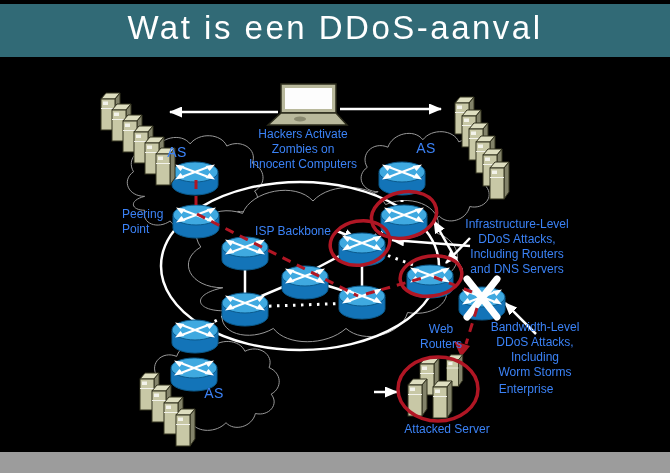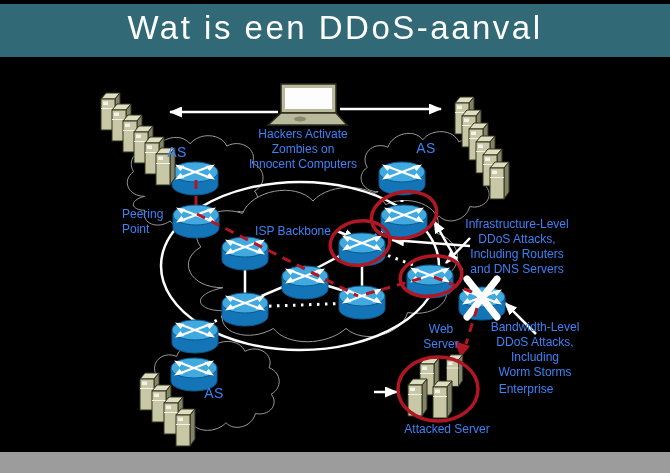--- a/index.html
+++ b/index.html
@@ -173,21 +173,21 @@
 Zombies on
 Innocent Computers</div>
   <div class="lbl left" style="left:122px;top:207px;">Peering
 Point</div>
   <div class="lbl" style="left:293px;top:224px;">ISP Backbone</div>
   <div class="lbl" style="left:517px;top:217px;">Infrastructure-Level
 DDoS Attacks,
 Including Routers
 and DNS Servers</div>
   <div class="lbl" style="left:441px;top:322px;">Web
-Server</div>
+Routers</div>
   <div class="lbl" style="left:535px;top:320px;">Bandwidth-Level
 DDoS Attacks,
 Including
 Worm Storms</div>
   <div class="lbl" style="left:526px;top:382px;">Enterprise</div>
   <div class="lbl" style="left:447px;top:422px;">Attacked Server</div>
 
   <div class="footerbar"></div>
 </div>
 

